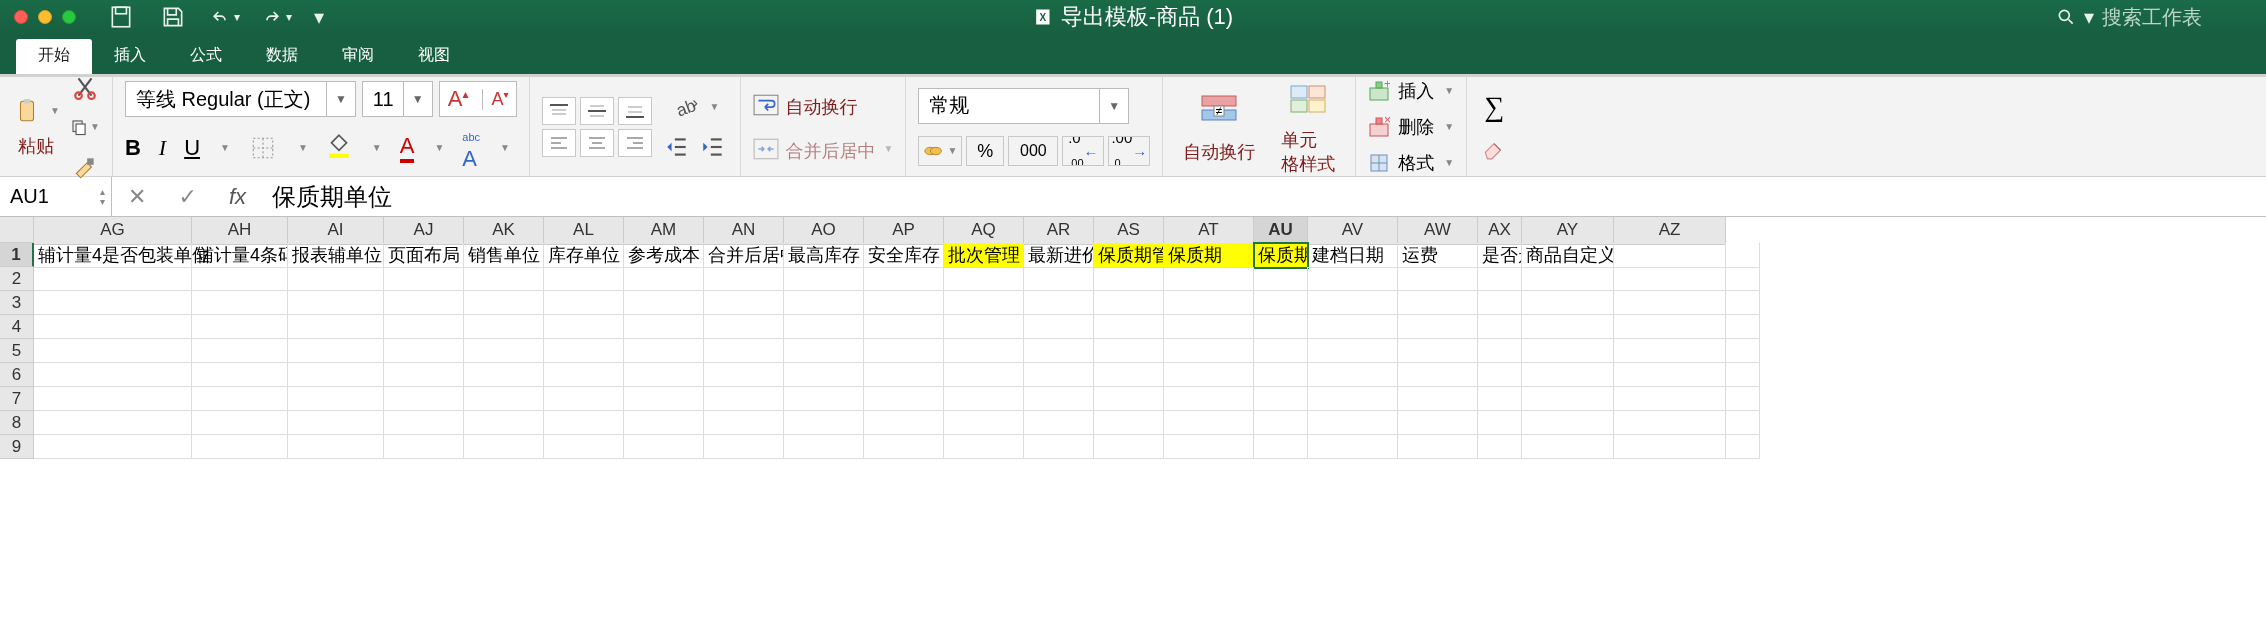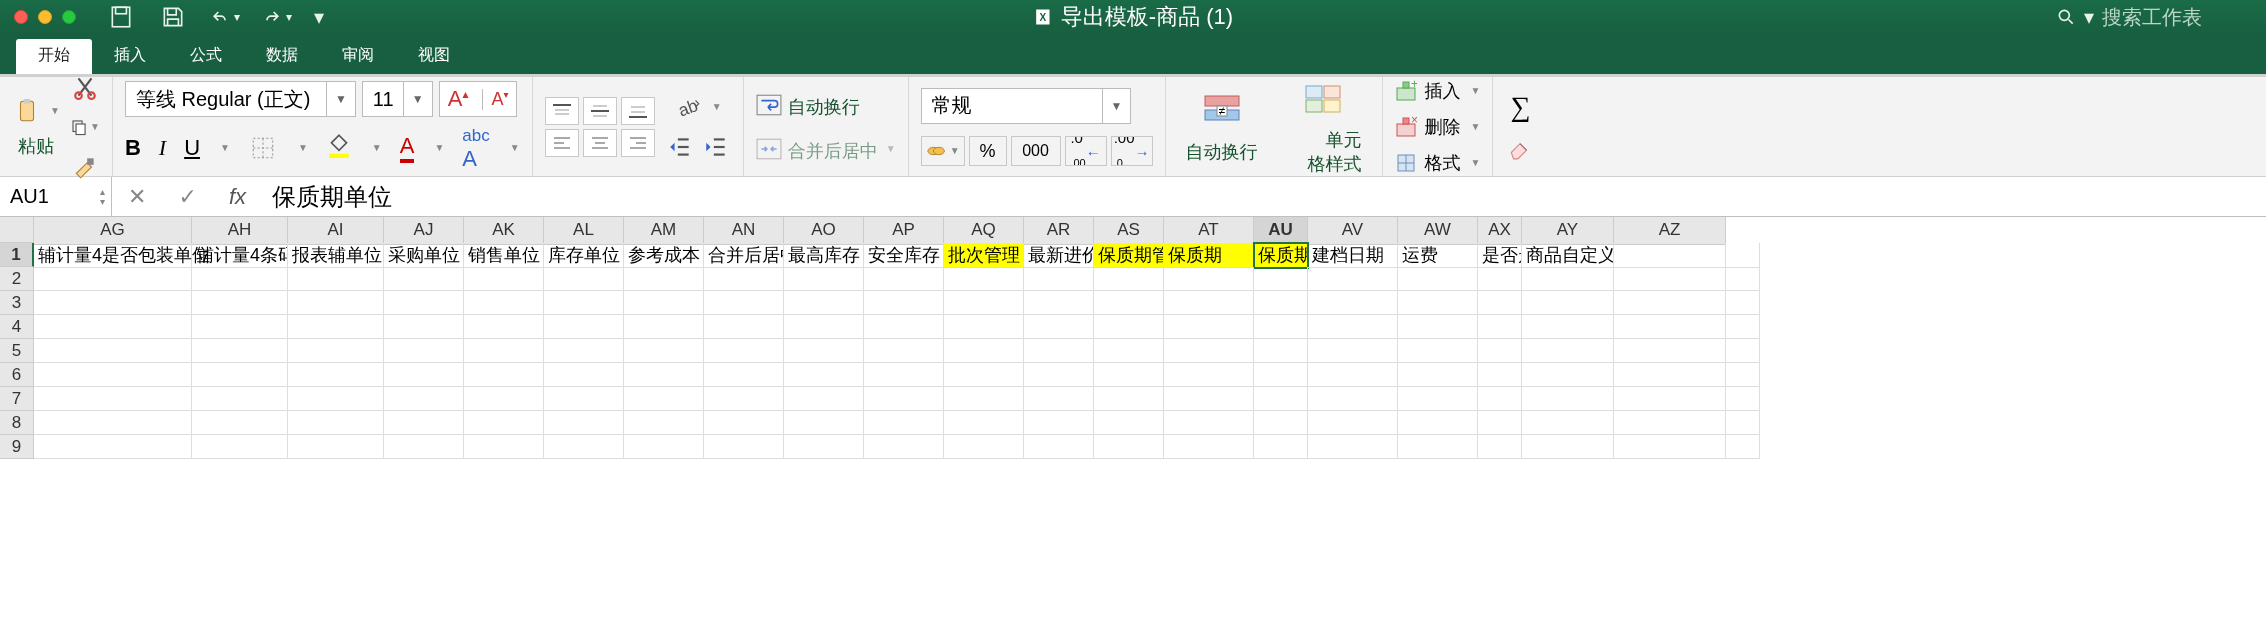--- a/index.html
+++ b/index.html
@@ -26,21 +26,21 @@
 .tabs { height: 40px; background: #175f40; display: flex; align-items: flex-end; padding-left: 16px; }
 .tab { color: #fff; font-size: 16px; padding: 6px 22px 8px; cursor: pointer; }
 .tab.active { background: #fff; color: #222; border-top-left-radius: 3px; border-top-right-radius: 3px; }
 
 
 .ribbon { background: #f3f3f3; border-bottom: 1px solid #d0d0d0; display: flex; align-items: stretch; height: 100px; }
 .group { border-right: 1px solid #d8d8d8; padding: 8px 12px; display: flex; align-items: center; gap: 10px; }
 .group.last { border-right: none; }
 .vstack { display: flex; flex-direction: column; align-items: center; gap: 4px; }
 .hstack { display: flex; align-items: center; gap: 6px; }
-.label { font-size: 18px; color: #14532d; margin-top: 4px; }
+.label { font-size: 18px; color: #7f1d1d; margin-top: 4px; }
 .topline { height: 3px; background: #d0d0d0; }
 
 .btn-svg { width: 30px; height: 30px; display: inline-flex; align-items: center; justify-content: center; }
 .btn-svg svg { width: 26px; height: 26px; }
 .drop { font-size: 10px; color: #888; margin-left: 2px; }
 .combo { display: flex; align-items: center; background: #fff; border: 1px solid #bbb; height: 36px; }
 .combo input { border: none; background: transparent; padding: 0 10px; font-size: 20px; }
 .combo .arrow { border-left: 1px solid #bbb; padding: 0 8px; font-size: 12px; color: #666; height: 100%; display: flex; align-items: center; }
 
 .mini-grid { display: grid; grid-template-columns: repeat(3,34px); gap: 4px; }
@@ -207,21 +207,21 @@
             </svg>
           </span>
           <span class="drop">▼</span>
         <span style="display:inline-block;"><svg width="26" height="26" viewBox="0 0 24 24">
               <path d="M12 3 l7 7 -7 7 -7-7 z" fill="none" stroke="#555" stroke-width="1.5"></path>
               <rect x="3" y="20" width="18" height="4" fill="#ffff00"></rect>
             </svg></span>
           <span class="drop">▼</span>
         <span style="display:inline-block;"><span style="font-size:22px; color:#c00;">A</span><div style="height:4px;background:#c00;"></div></span>
           <span class="drop">▼</span>
-        <span><span style="font-size:17px; color:#36c;">abc</span><br><span style="font-size:22px;color:#36c;">A</span></span>
+        <span><span style="font-size:11px; color:#36c;">abc</span><br><span style="font-size:22px;color:#36c;">A</span></span>
           <span class="drop">▼</span>
       </div>
     </div>
   </div>
 
   <div class="group">
     <div class="vstack" style="gap:10px;">
       <div class="mini-grid">
         <div class="cell">
             <svg viewBox="0 0 22 18">
@@ -356,21 +356,21 @@
         </svg>
       <span class="label">自动换行</span>
     </div>
     <div class="bigbtn">
       <svg viewBox="0 0 42 42">
           <rect x="4" y="8" width="16" height="12" fill="#ddebf7" stroke="#7ba7d0"></rect>
           <rect x="22" y="8" width="16" height="12" fill="#fce4d6" stroke="#d09070"></rect>
           <rect x="4" y="22" width="16" height="12" fill="#e2efda" stroke="#80b070"></rect>
           <rect x="22" y="22" width="16" height="12" fill="#fff2cc" stroke="#d0b060"></rect>
         </svg>
-      <span class="label" style="white-space:pre-line;text-align:right;margin-left:24px;">单元
+      <span class="label" style="white-space:pre-line;text-align:left;">单元
 格样式</span>
     </div>
   </div>
 
   <div class="group cells-group">
     <div class="vstack" style="gap:8px; align-items:flex-start;">
       <div class="row">
           <svg viewBox="0 0 22 22">
             <rect x="2" y="8" width="18" height="12" fill="#cde4cd" stroke="#5a5"></rect>
             <rect x="8" y="2" width="6" height="6" fill="#8c8" stroke="#5a5"></rect>
@@ -460,21 +460,21 @@
       <div class="rh">6</div>
       <div class="rh">7</div>
       <div class="rh">8</div>
       <div class="rh">9</div>
     </div>
   <div class="data-area" id="data-area">
       <div class="data-row">
         <div class="cell" style="overflow: visible;">辅计量4是否包装单位</div>
         <div class="cell">辅计量4条码</div>
         <div class="cell">报表辅单位</div>
-        <div class="cell">采购单位</div>
+        <div class="cell">页面布局</div>
         <div class="cell">销售单位</div>
         <div class="cell">库存单位</div>
         <div class="cell">参考成本</div>
         <div class="cell">合并后居中</div>
         <div class="cell">最高库存</div>
         <div class="cell">安全库存</div>
         <div class="cell hl">批次管理</div>
         <div class="cell">最新进价</div>
         <div class="cell hl">保质期管理</div>
         <div class="cell hl">保质期</div>

